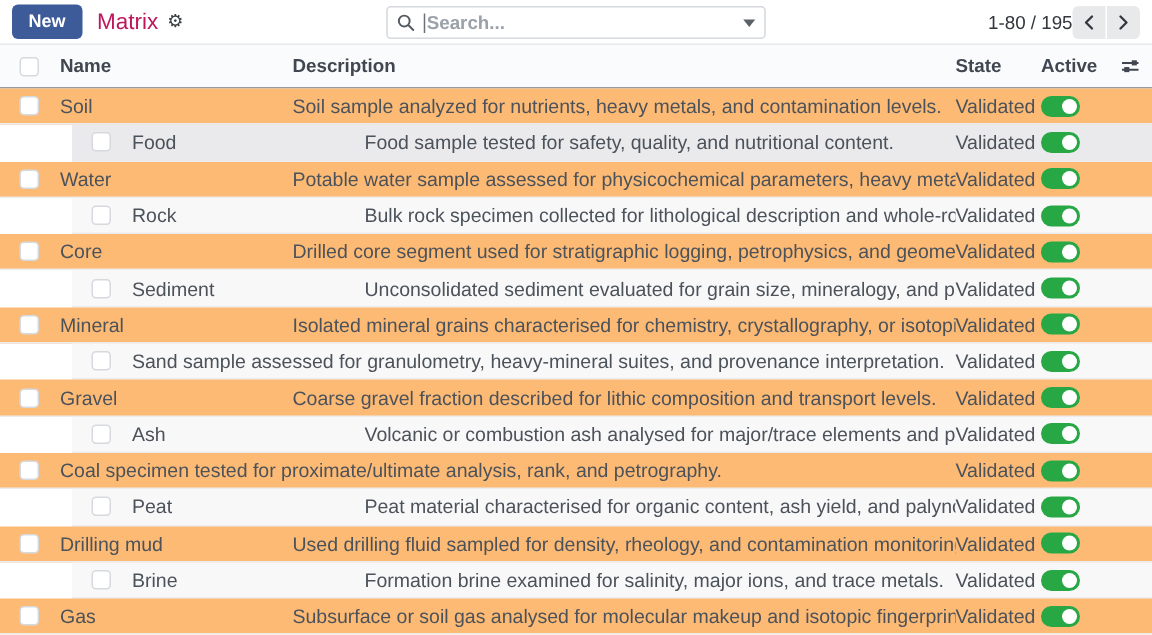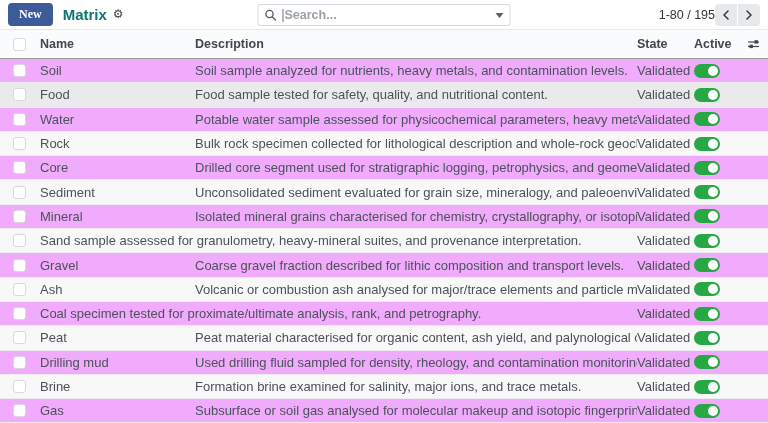--- a/index.html
+++ b/index.html
@@ -6,23 +6,23 @@
   html,body { width:768px; height:423px; overflow:hidden; background:#fff;
     font-family:"Liberation Sans","DejaVu Sans",sans-serif; color:#4c525a; }
   .page { width:768px; height:423px; position:relative; background:#fff; }
 
   
   .control-panel { height:30px; display:flex; align-items:center; padding:0 8px;
     position:relative; border-bottom:1px solid #e7e9eb; background:#fff; }
   .cp-left { display:flex; align-items:center; gap:10px; }
   .btn-new { background:#3e5b99; color:#fff; border:none; border-radius:4px;
     font-size:12px; font-weight:600; padding:4px 11px; cursor:pointer;
-    font-family:Liberation Serif, serif; line-height:1.2; }
+    font-family:Liberation Sans, sans-serif; line-height:1.2; }
   .title-wrap { display:flex; align-items:center; gap:6px; }
-  .page-title { font-size:15px; color:#0f766e; font-weight:700;text-align:center; }
+  .page-title { font-size:15px; color:#be185d; font-weight:400;text-align:center; }
   .gear { font-size:12px; color:#3a3f45; line-height:1; cursor:pointer; }
 
   .searchbox { position:absolute; left:50%; top:4px; transform:translateX(-50%);
     width:253px; height:22px; border:1px solid #d5d8dc; border-radius:3px;
     display:flex; align-items:center; padding:0 6px; background:#fff; }
   .searchbox .mag { flex:0 0 auto; margin-right:6px; display:flex; }
   .text-cursor { width:1px; height:13px; background:#6b7077; margin-right:1px; }
   .placeholder { font-size:12.5px; color:#9ba1a8; flex:1 1 auto;font-weight:bold; }
   .caret-down { width:0; height:0; border-left:4px solid transparent;
     border-right:4px solid transparent; border-top:5px solid #5b6169; margin-left:6px; }
@@ -32,22 +32,22 @@
   .pager-buttons { display:flex; gap:1px; }
   .pager-btn { width:22px; height:22px; background:#e7e9eb; border:none;
     display:flex; align-items:center; justify-content:center; cursor:pointer; }
   .pager-btn.prev { border-radius:4px 0 0 4px; }
   .pager-btn.next { border-radius:0 4px 4px 0; }
 
   
   .thead { height:29px; display:flex; align-items:center; background:#fafbfc;
     border-bottom:1px solid #9a9b9e; font-size:12.5px; font-weight:700; color:#404750; }
   .trow { height:24.3px; display:flex; align-items:center;
-    border-bottom:1px solid #ececee; font-size:13px; color:#4c525a; background:#f0abfc; }
-  .trow.striped { background:#f8f8f9; }
+    border-bottom:1px solid #ececee; font-size:13px; color:#4c525a; background:#fdba74; }
+  .trow.striped { background:#f8f8f9;margin-left:48px; }
   .trow.hover { background:#eaeaec; }
 
   .cell-check { flex:0 0 40px; display:flex; align-items:center; padding-left:13px; }
   .checkbox { width:13px; height:13px; border:1px solid #d6d9dd; border-radius:3px;
     background:#fff; cursor:pointer; }
   .cell-name { flex:0 0 155px; white-space:nowrap; overflow:hidden; }
   .cell-desc { flex:1 1 auto; white-space:nowrap; overflow:hidden; }
   .cell-state { flex:0 0 57px; white-space:nowrap; }
   .cell-active { flex:0 0 48px; display:flex; align-items:center; }
   .cell-adjust { flex:0 0 26px; display:flex; align-items:center; justify-content:flex-end; padding-right:8px; }

